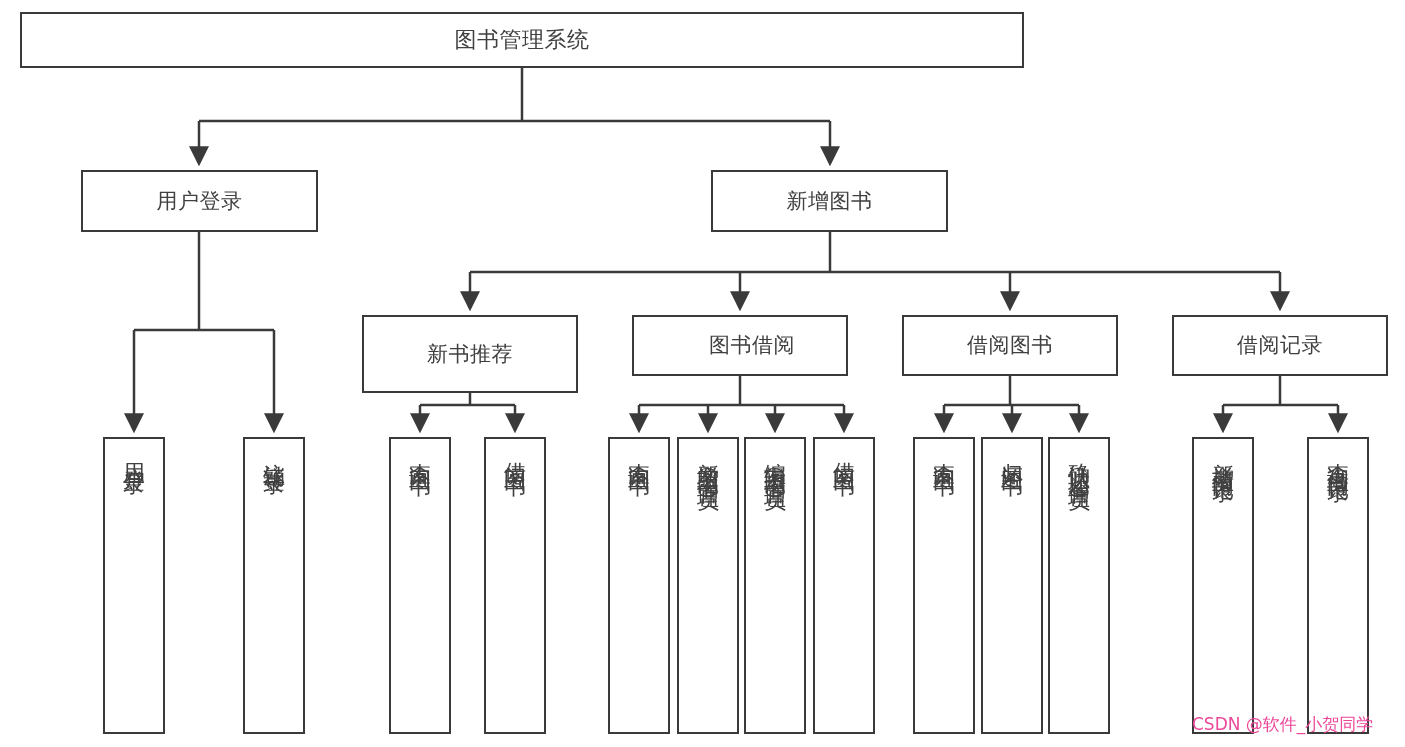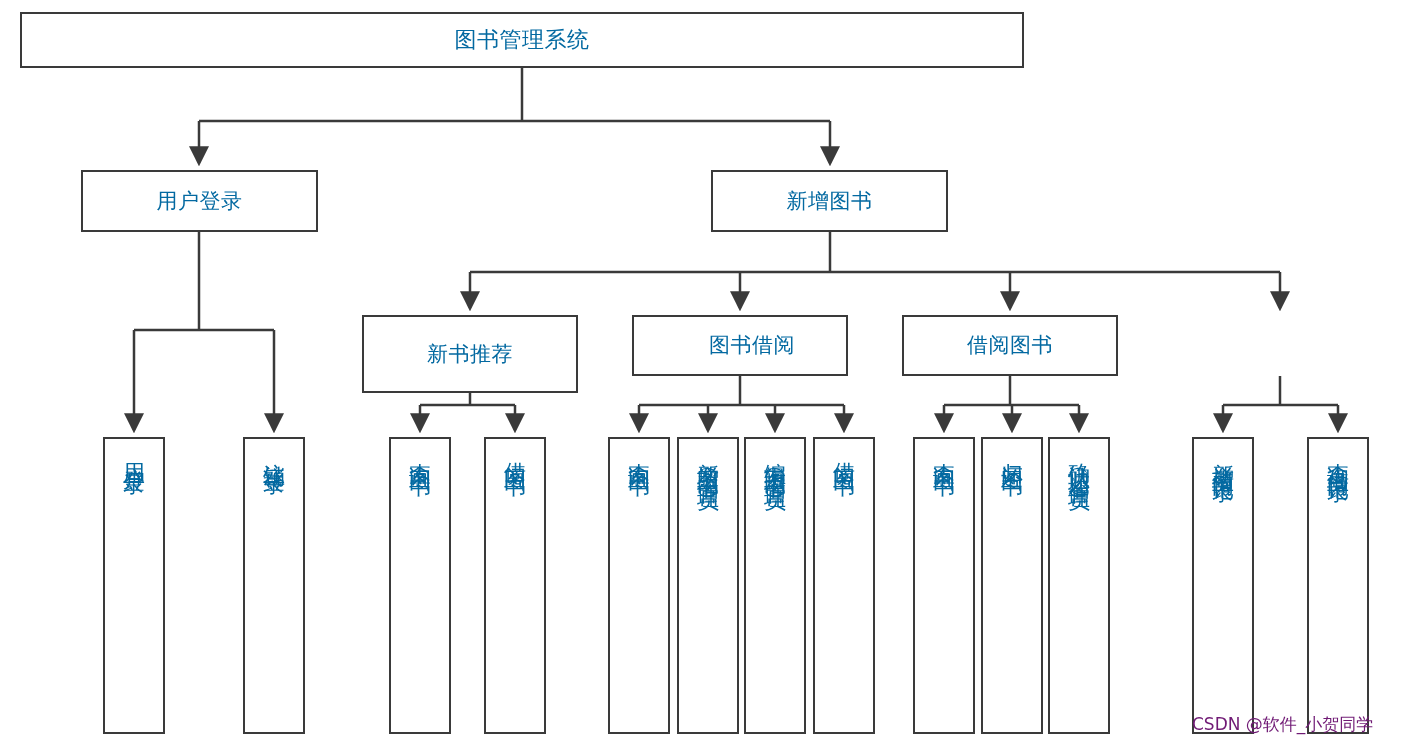--- a/index.html
+++ b/index.html
@@ -23,21 +23,21 @@
     left: 0;
     top: 0;
     width: 1405px;
     height: 747px;
   }
   .node {
     position: absolute;
     box-sizing: border-box;
     border: 2.5px solid #3a3a3a;
     background: #ffffff;
-    color: #0369a1;
+    color: #404040;
     display: flex;
     align-items: center;
     justify-content: center;
     text-align: center;
     z-index: 2;
   }
   .node-label {
     display: block;
     line-height: 1.18;
     letter-spacing: 0.5px;
@@ -58,21 +58,21 @@
     line-height: 1;
     text-align: center;
     max-height: 100%;
   }
   .node.root .node-label { font-size: 22px; }
   #watermark {
     position: absolute;
     left: 1192px;
     top: 713px;
     font-size: 17px;
-    color: #701a75;
+    color: #ec4899;
     white-space: nowrap;
     z-index: 5;
     font-family: "DejaVu Sans", "Liberation Sans", sans-serif;
   }
 </style>
 </head>
 <body>
 
 <div id="diagram-root">
 
@@ -140,20 +140,23 @@
 
   <div class="node horizontal" style="left:362px; top:315px; width:216px; height:78px;">
     <span class="node-label">新书推荐</span>
   </div>
   <div class="node horizontal" style="left:632px; top:315px; width:216px; height:61px;padding-left:24px;">
     <span class="node-label">图书借阅</span>
   </div>
   <div class="node horizontal" style="left:902px; top:315px; width:216px; height:61px;">
     <span class="node-label">借阅图书</span>
   </div>
+  <div class="node horizontal" style="left:1172px; top:315px; width:216px; height:61px;">
+    <span class="node-label">借阅记录</span>
+  </div>
 
   <div class="node vertical" style="left:103px; top:437px; width:62px; height:297px;">
     <span class="node-label">用户登录</span>
   </div>
   <div class="node vertical" style="left:243px; top:437px; width:62px; height:297px;">
     <span class="node-label">注销登录</span>
   </div>
 
   <div class="node vertical" style="left:389px; top:437px; width:62px; height:297px;">
     <span class="node-label">查询图书</span>

